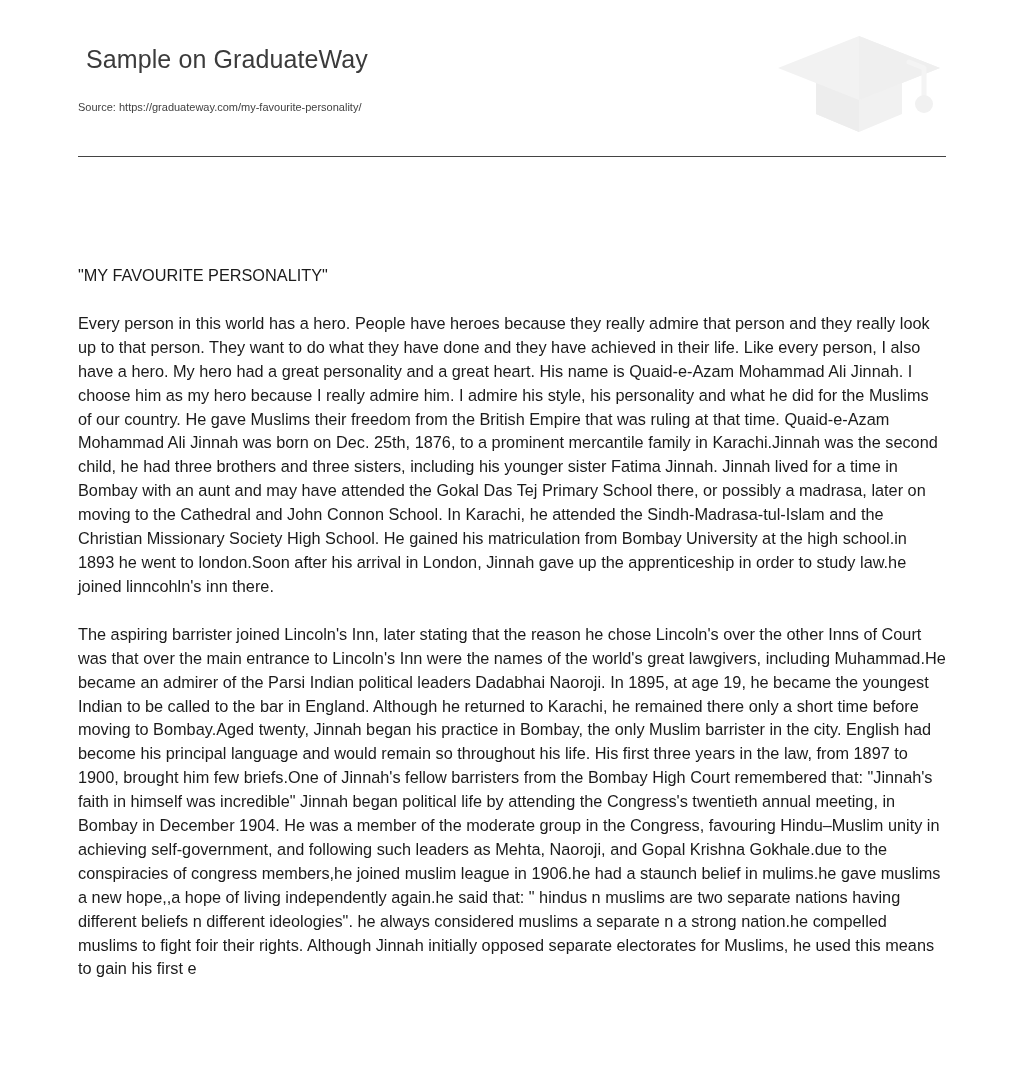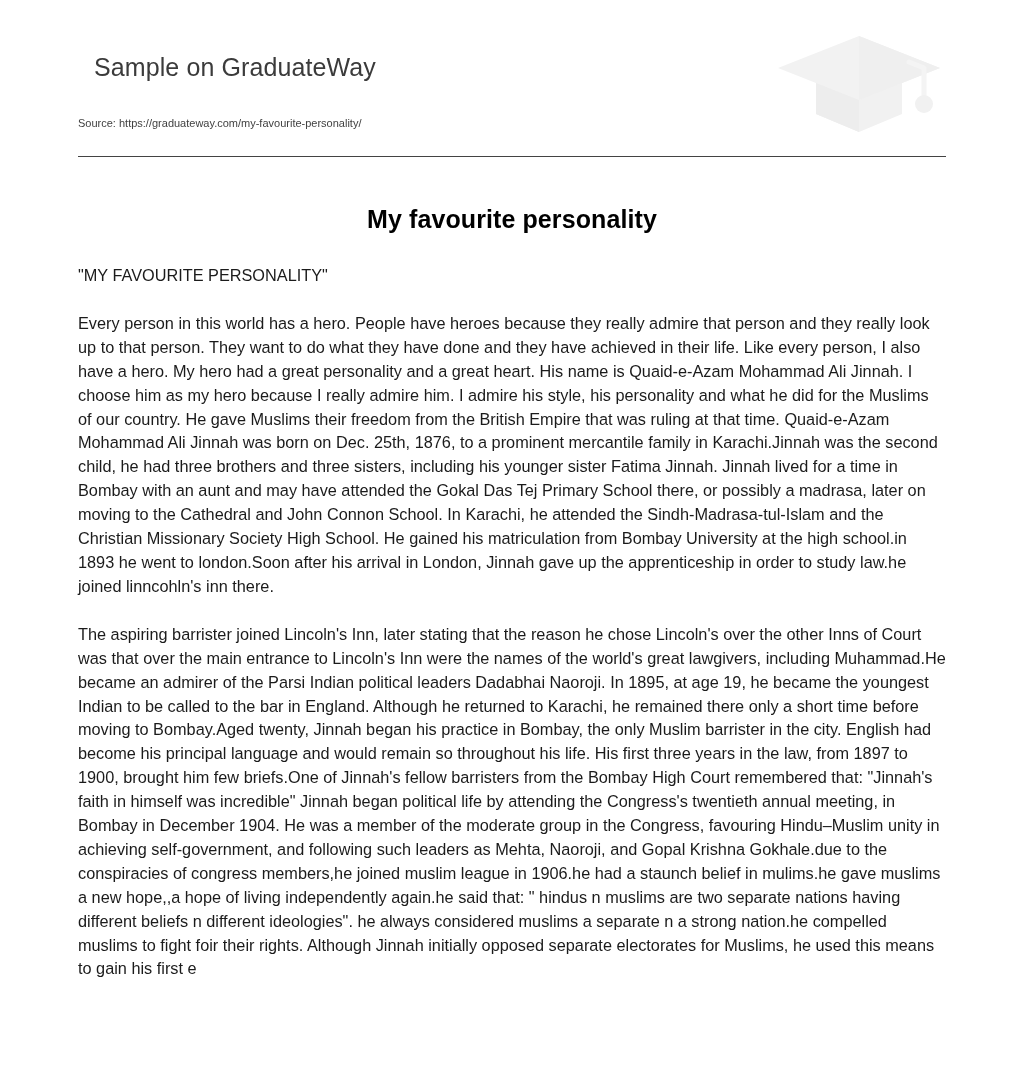--- a/index.html
+++ b/index.html
@@ -30,21 +30,21 @@
     top: 30px;
     width: 868px;
     height: 130px;
   }
   .brand-title {
     font-size: 25px;
     font-weight: 400;
     color: #3b3b3b;
     letter-spacing: 0.1px;
     line-height: 30px;
-    margin: 16px;
+    margin: 8px;
     padding-top: 6px;
   }
   .source-line {
     font-size: 11px;
     font-weight: 400;
     color: #3f3f3f;
     line-height: 20px;
     margin: 0;
     padding-top: 15px;
     white-space: nowrap;
@@ -133,21 +133,20 @@
       <path d="M87 4 L168 36 L87 68 Z" fill="#efefef"></path>
 
       <path d="M137 30 L152 36 L152 64" stroke="#f4f4f4" stroke-width="5" fill="none" stroke-linecap="round" stroke-linejoin="round"></path>
 
       <circle cx="152" cy="72" r="9" fill="#f1f1f1"></circle>
     </svg>
   </div>
 
   <hr class="divider">
 
-  <h2 class="doc-title">My favourite personality</h2>
 
   <div class="body-content">
     <p class="para-heading">"MY FAVOURITE PERSONALITY"</p>
     <p>Every person in this world has a hero. People have heroes because they really admire that person and they really look up to that person. They want to do what they have done and they have achieved in their life. Like every person, I also have a hero. My hero had a great personality and a great heart. His name is Quaid-e-Azam Mohammad Ali Jinnah. I choose him as my hero because I really admire him. I admire his style, his personality and what he did for the Muslims of our country. He gave Muslims their freedom from the British Empire that was ruling at that time. Quaid-e-Azam Mohammad Ali Jinnah was born on Dec. 25th, 1876, to a prominent mercantile family in Karachi.Jinnah was the second child, he had three brothers and three sisters, including his younger sister Fatima Jinnah. Jinnah lived for a time in Bombay with an aunt and may have attended the Gokal Das Tej Primary School there, or possibly a madrasa, later on moving to the Cathedral and John Connon School. In Karachi, he attended the Sindh-Madrasa-tul-Islam and the Christian Missionary Society High School. He gained his matriculation from Bombay University at the high school.in 1893 he went to london.Soon after his arrival in London, Jinnah gave up the apprenticeship in order to study law.he joined linncohln's inn there.</p>
     <p class="para-gap">The aspiring barrister joined Lincoln's Inn, later stating that the reason he chose Lincoln's over the other Inns of Court was that over the main entrance to Lincoln's Inn were the names of the world's great lawgivers, including Muhammad.He became an admirer of the Parsi Indian political leaders Dadabhai Naoroji. In 1895, at age 19, he became the youngest Indian to be called to the bar in England. Although he returned to Karachi, he remained there only a short time before moving to Bombay.Aged twenty, Jinnah began his practice in Bombay, the only Muslim barrister in the city. English had become his principal language and would remain so throughout his life. His first three years in the law, from 1897 to 1900, brought him few briefs.One of Jinnah's fellow barristers from the Bombay High Court remembered that: "Jinnah's faith in himself was incredible" Jinnah began political life by attending the Congress's twentieth annual meeting, in Bombay in December 1904. He was a member of the moderate group in the Congress, favouring Hindu–Muslim unity in achieving self-government, and following such leaders as Mehta, Naoroji, and Gopal Krishna Gokhale.due to the conspiracies of congress members,he joined muslim league in 1906.he had a staunch belief in mulims.he gave muslims a new hope,,a hope of living independently again.he said that: " hindus n muslims are two separate nations having different beliefs n different ideologies". he always considered muslims a separate n a strong nation.he compelled muslims to fight foir their rights. Although Jinnah initially opposed separate electorates for Muslims, he used this means to gain his first e</p>
   </div>
 
 </div>
 
 </body></html>

